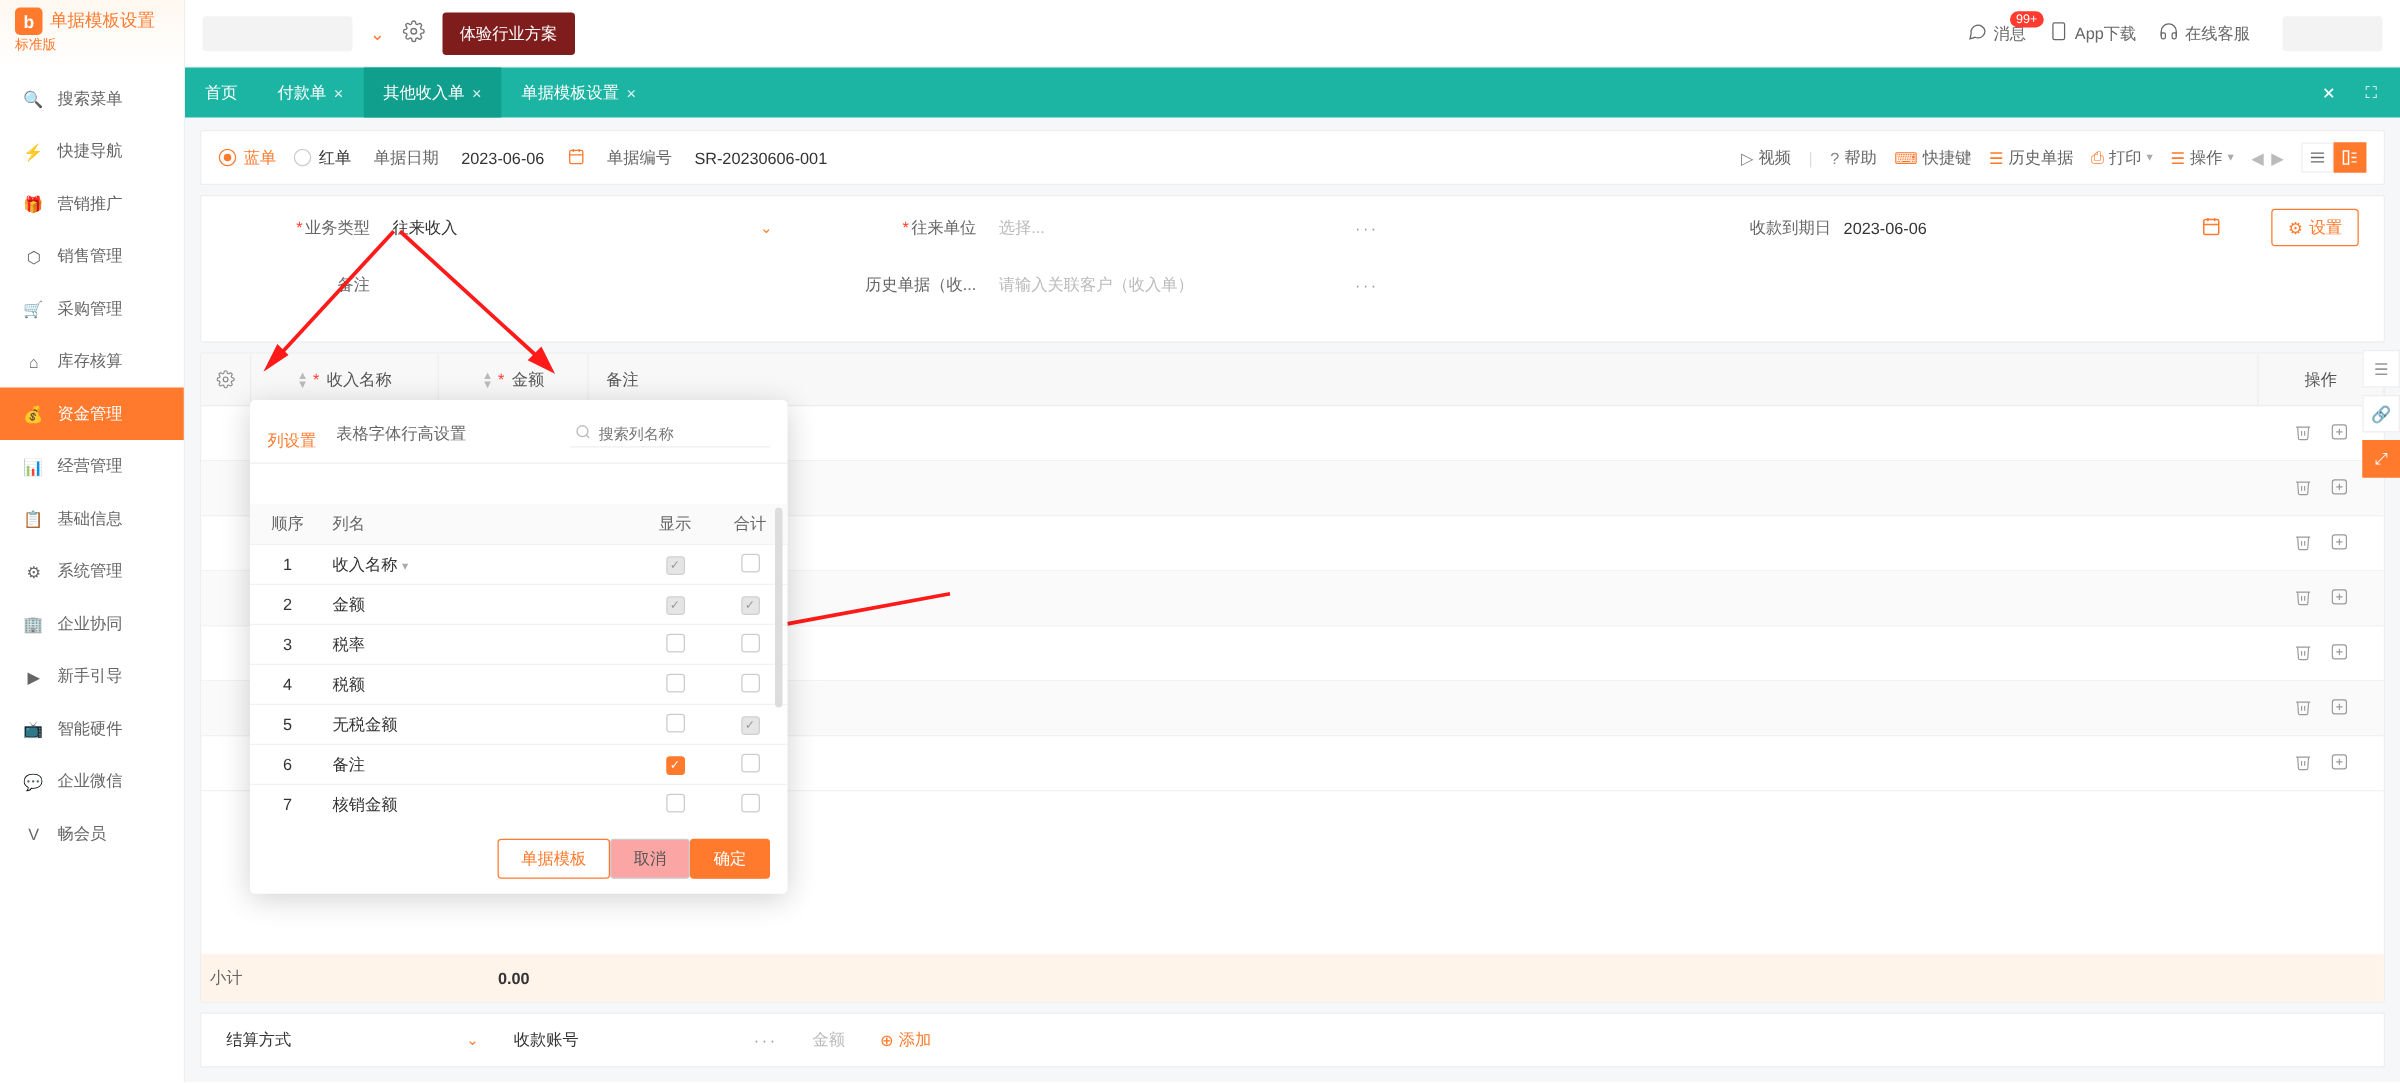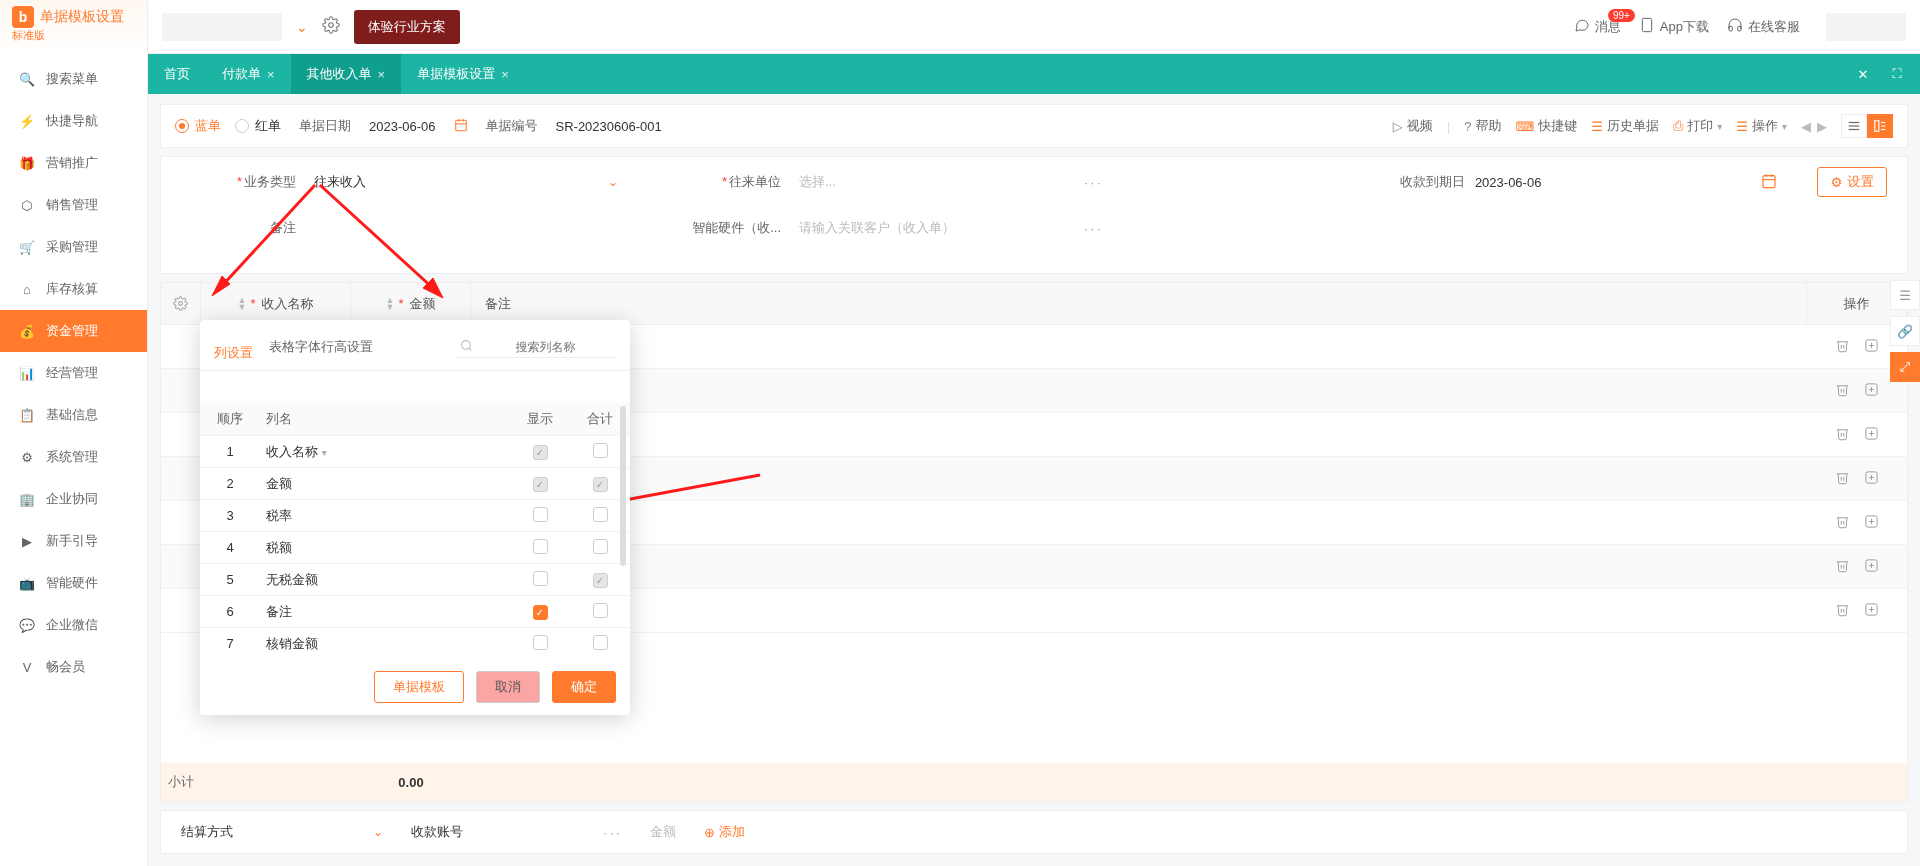--- a/index.html
+++ b/index.html
@@ -103,36 +103,36 @@
 .settle-caret { color: #ff7a2d; font-size: 12px; }
 .settle-dots { color: #999; letter-spacing: 2px; }
 .add-link { color: #ff7a2d; display: flex; align-items: center; gap: 4px; cursor: pointer; }
 
 
 .popup { position: absolute; left: 200px; top: 320px; width: 430px; background: #fff; box-shadow: 0 4px 24px rgba(0,0,0,.18); border-radius: 4px; z-index: 100; }
 .popup-tabs { display: flex; align-items: center; padding: 12px 14px 8px; gap: 16px; }
 .ptab { cursor: pointer; color: #666; }
 .ptab.active { color: #ff7a2d; margin-top: 12px; }
 .psearch { margin-left: auto; display: flex; align-items: center; gap: 6px; color: #bbb; border-bottom: 1px solid #eee; padding: 2px 4px; width: 160px; }
-.psearch input { border: none; outline: none; font-size: 12px; width: 100%; color: #0f172a; text-align: center; }
+.psearch input { border: none; outline: none; font-size: 12px; width: 100%; color: #0f172a; }
 .ptable { border-top: 1px solid #eee; }
 .pthead, .ptrow { display: flex; align-items: center; height: 32px; }
 .pthead { background: #fafafa; color: #666; margin-top: 32px; }
 .ptrow { border-top: 1px solid #f2f2f2; }
 .ptc-ord { width: 60px; text-align: center; }
 .ptc-name { flex: 1; padding-left: 6px; }
 .ptc-show { width: 60px; text-align: center; }
 .ptc-sum { width: 60px; text-align: center; }
 .cb { width: 15px; height: 15px; border: 1px solid #ccc; border-radius: 3px; display: inline-flex; align-items: center; justify-content: center; }
 .cb.on { background: #ff7a2d; border-color: #ff7a2d; }
 .cb.on::after { content: "✓"; color: #fff; font-size: 10px; }
 .cb.locked { background: #e5e5e5; border-color: #d0d0d0; }
 .cb.locked::after { content: "✓"; color: #999; font-size: 10px; }
 .ptscroll { position: absolute; right: 4px; top: 86px; width: 6px; height: 160px; background: #ddd; border-radius: 3px; }
-.popup-footer { display: flex; justify-content: flex-end; gap: 12px; padding: 12px 14px; margin-left: 22px; }
+.popup-footer { display: flex; justify-content: flex-end; gap: 0; padding: 12px 14px; margin-left: 22px; }
 .btn { padding: 6px 18px; border-radius: 3px; cursor: pointer; font-size: 13px; }
 .btn-ghost-orange { border: 1px solid #ff7a2d; color: #ff7a2d; background: #fff; }
 .btn-default { border: 1px solid #ccc; color: #555; background: #fca5a5; }
 .btn-primary { border: 1px solid #ff7a2d; background: #ff7a2d; color: #fff; }
 
 
 .right-tools { position: absolute; right: 0; top: 280px; width: 30px; display: flex; flex-direction: column; gap: 6px; }
 .rt { width: 30px; height: 30px; background: #fff; border: 1px solid #eee; display: flex; align-items: center; justify-content: center; color: #999; }
 .rt.active { background: #ff7a2d; color: #fff; border-color: #ff7a2d; }
 
@@ -399,21 +399,21 @@
             <span>⚙</span>
             <span>设置</span>
           </button>
         </div>
         <div class="form-row">
           <div class="form-cell">
             <div class="flabel"><span>备注</span></div>
             <div class="select-box"></div>
           </div>
           <div class="form-cell">
-            <div class="flabel"><span>智能硬件（收...</span></div>
+            <div class="flabel"><span>历史单据（收...</span></div>
             <div class="select-box">
               <span class="placeholder">请输入关联客户（收入单）</span>
               <span class="dots">···</span>
             </div>
           </div>
         </div>
       </div>
 
       <div class="panel grid-panel">
         <div class="grid-header">

